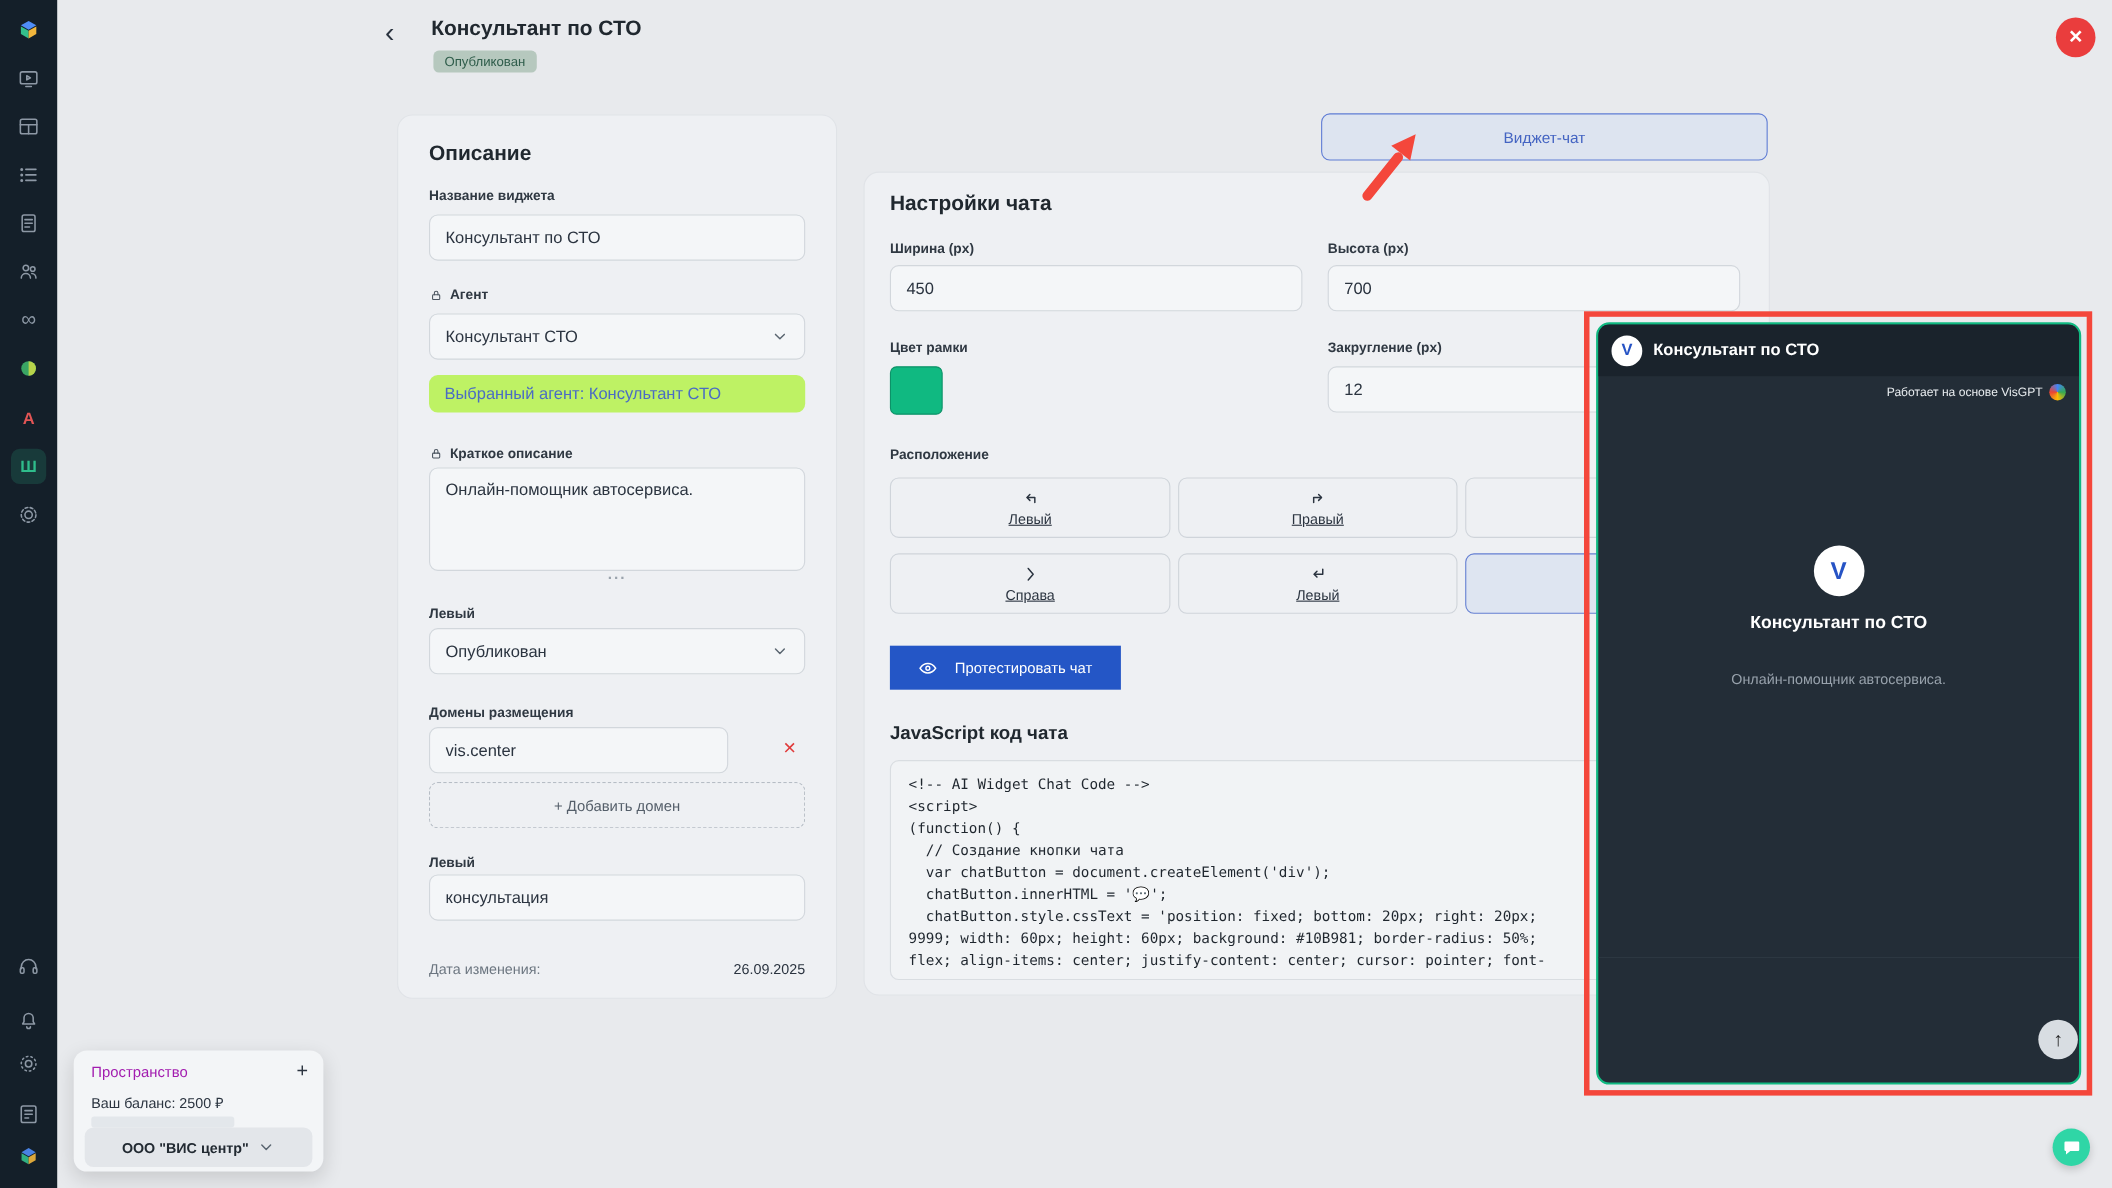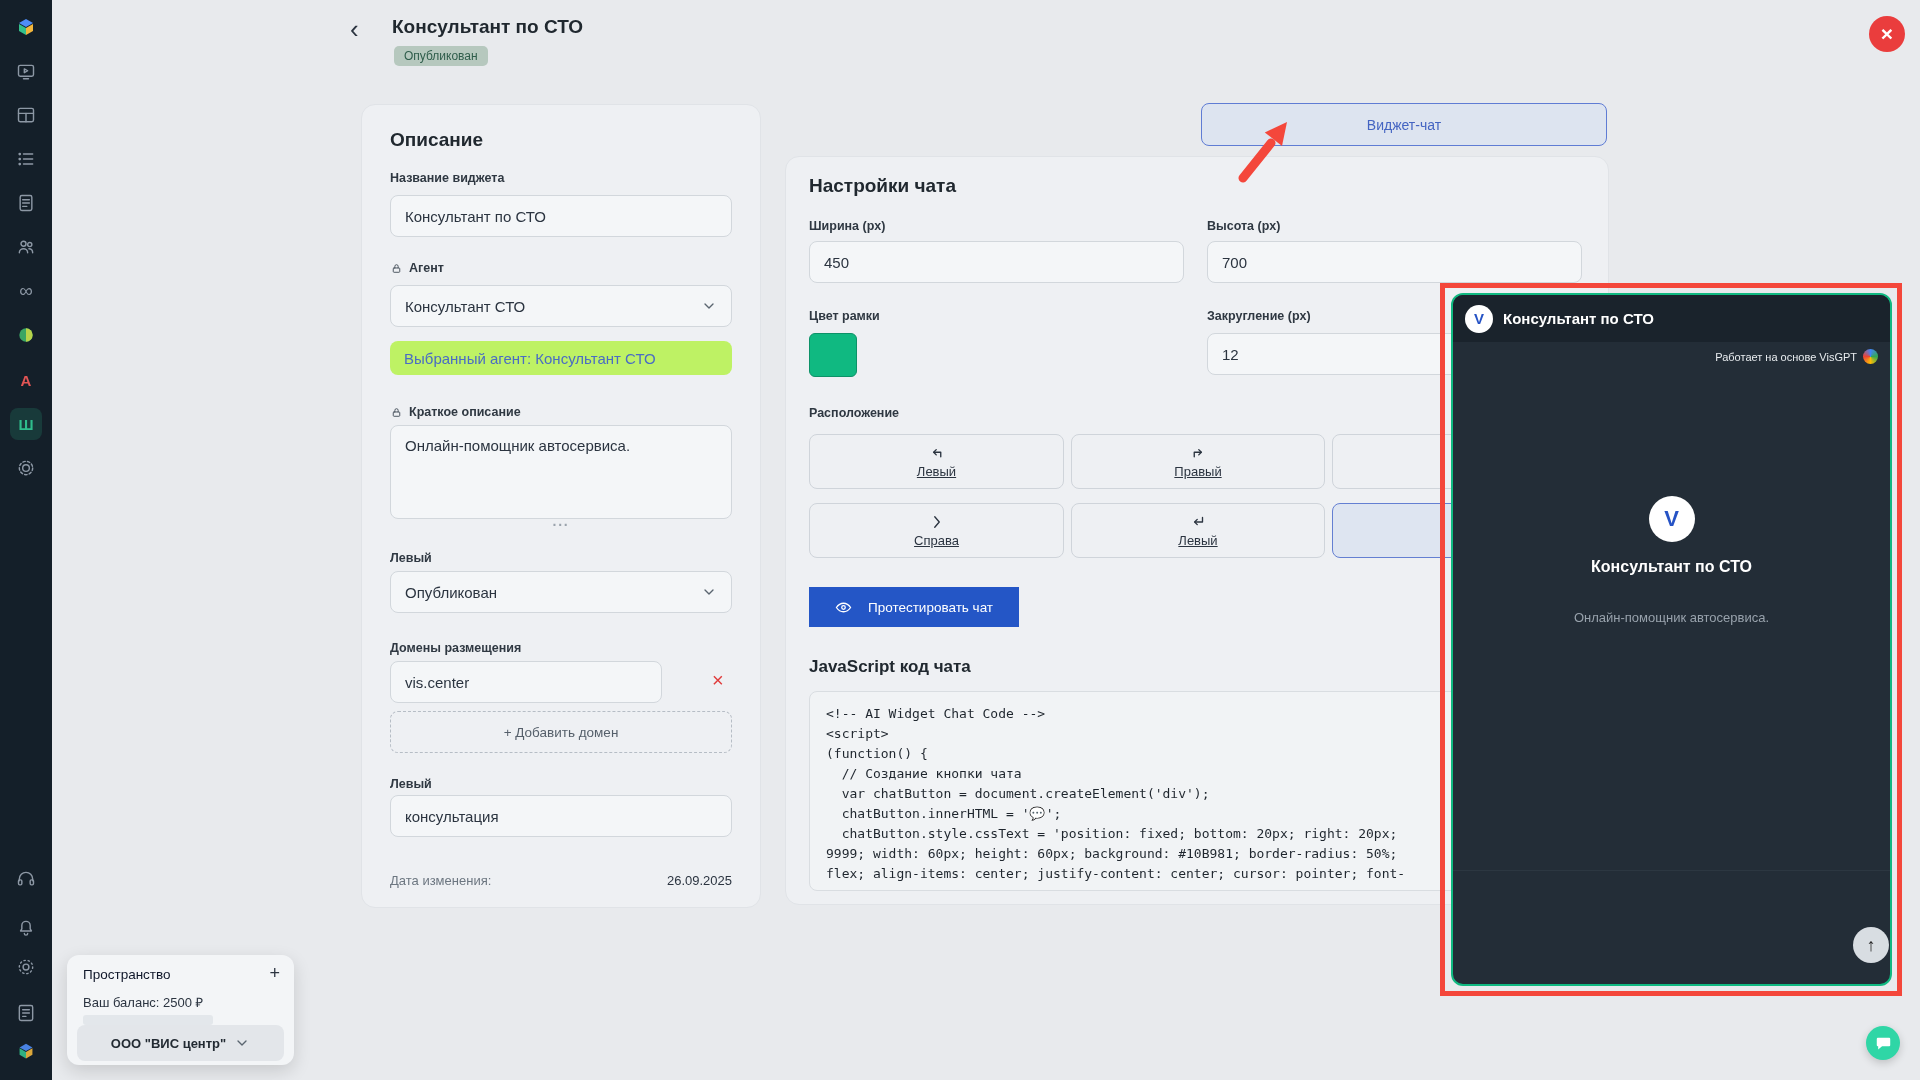--- a/index.html
+++ b/index.html
@@ -329,21 +329,21 @@
     </div>
     <div class="abs" style="left:0;top:263px;width:437px;text-align:center;font-size:16px;font-weight:bold;color:#fff;">Консультант по СТО</div>
     <div class="abs" style="left:0;top:315px;width:437px;text-align:center;font-size:13px;color:#98a2ac;">Онлайн-помощник автосервиса.</div>
 
     <div class="chat-input-area">
       <button class="sendbtn">↑</button>
     </div>
   </div>
 
   <div class="popup">
-    <div class="abs" style="left:16px;top:12px;font-size:13.5px;color:#0f172a;">Пространство</div>
+    <div class="abs" style="left:16px;top:12px;font-size:13.5px;color:#a21caf;">Пространство</div>
     <div class="abs" style="right:14px;top:8px;font-size:18px;color:#2b3440;cursor:pointer;">+</div>
     <div class="abs" style="left:16px;top:38px;font-size:13px;color:#2b3440;">Ваш баланс: 2500 ₽</div>
     <div class="abs" style="left:16px;top:60px;width:130px;height:10px;background:#dfe3e7;border-radius:3px;opacity:.8;"></div>
     <div class="orgdd">
       <span>ООО "ВИС центр"</span>
       <svg class="chev" viewBox="0 0 24 24">
           <polyline points="6 9 12 15 18 9"></polyline>
         </svg>
     </div>
   </div>

